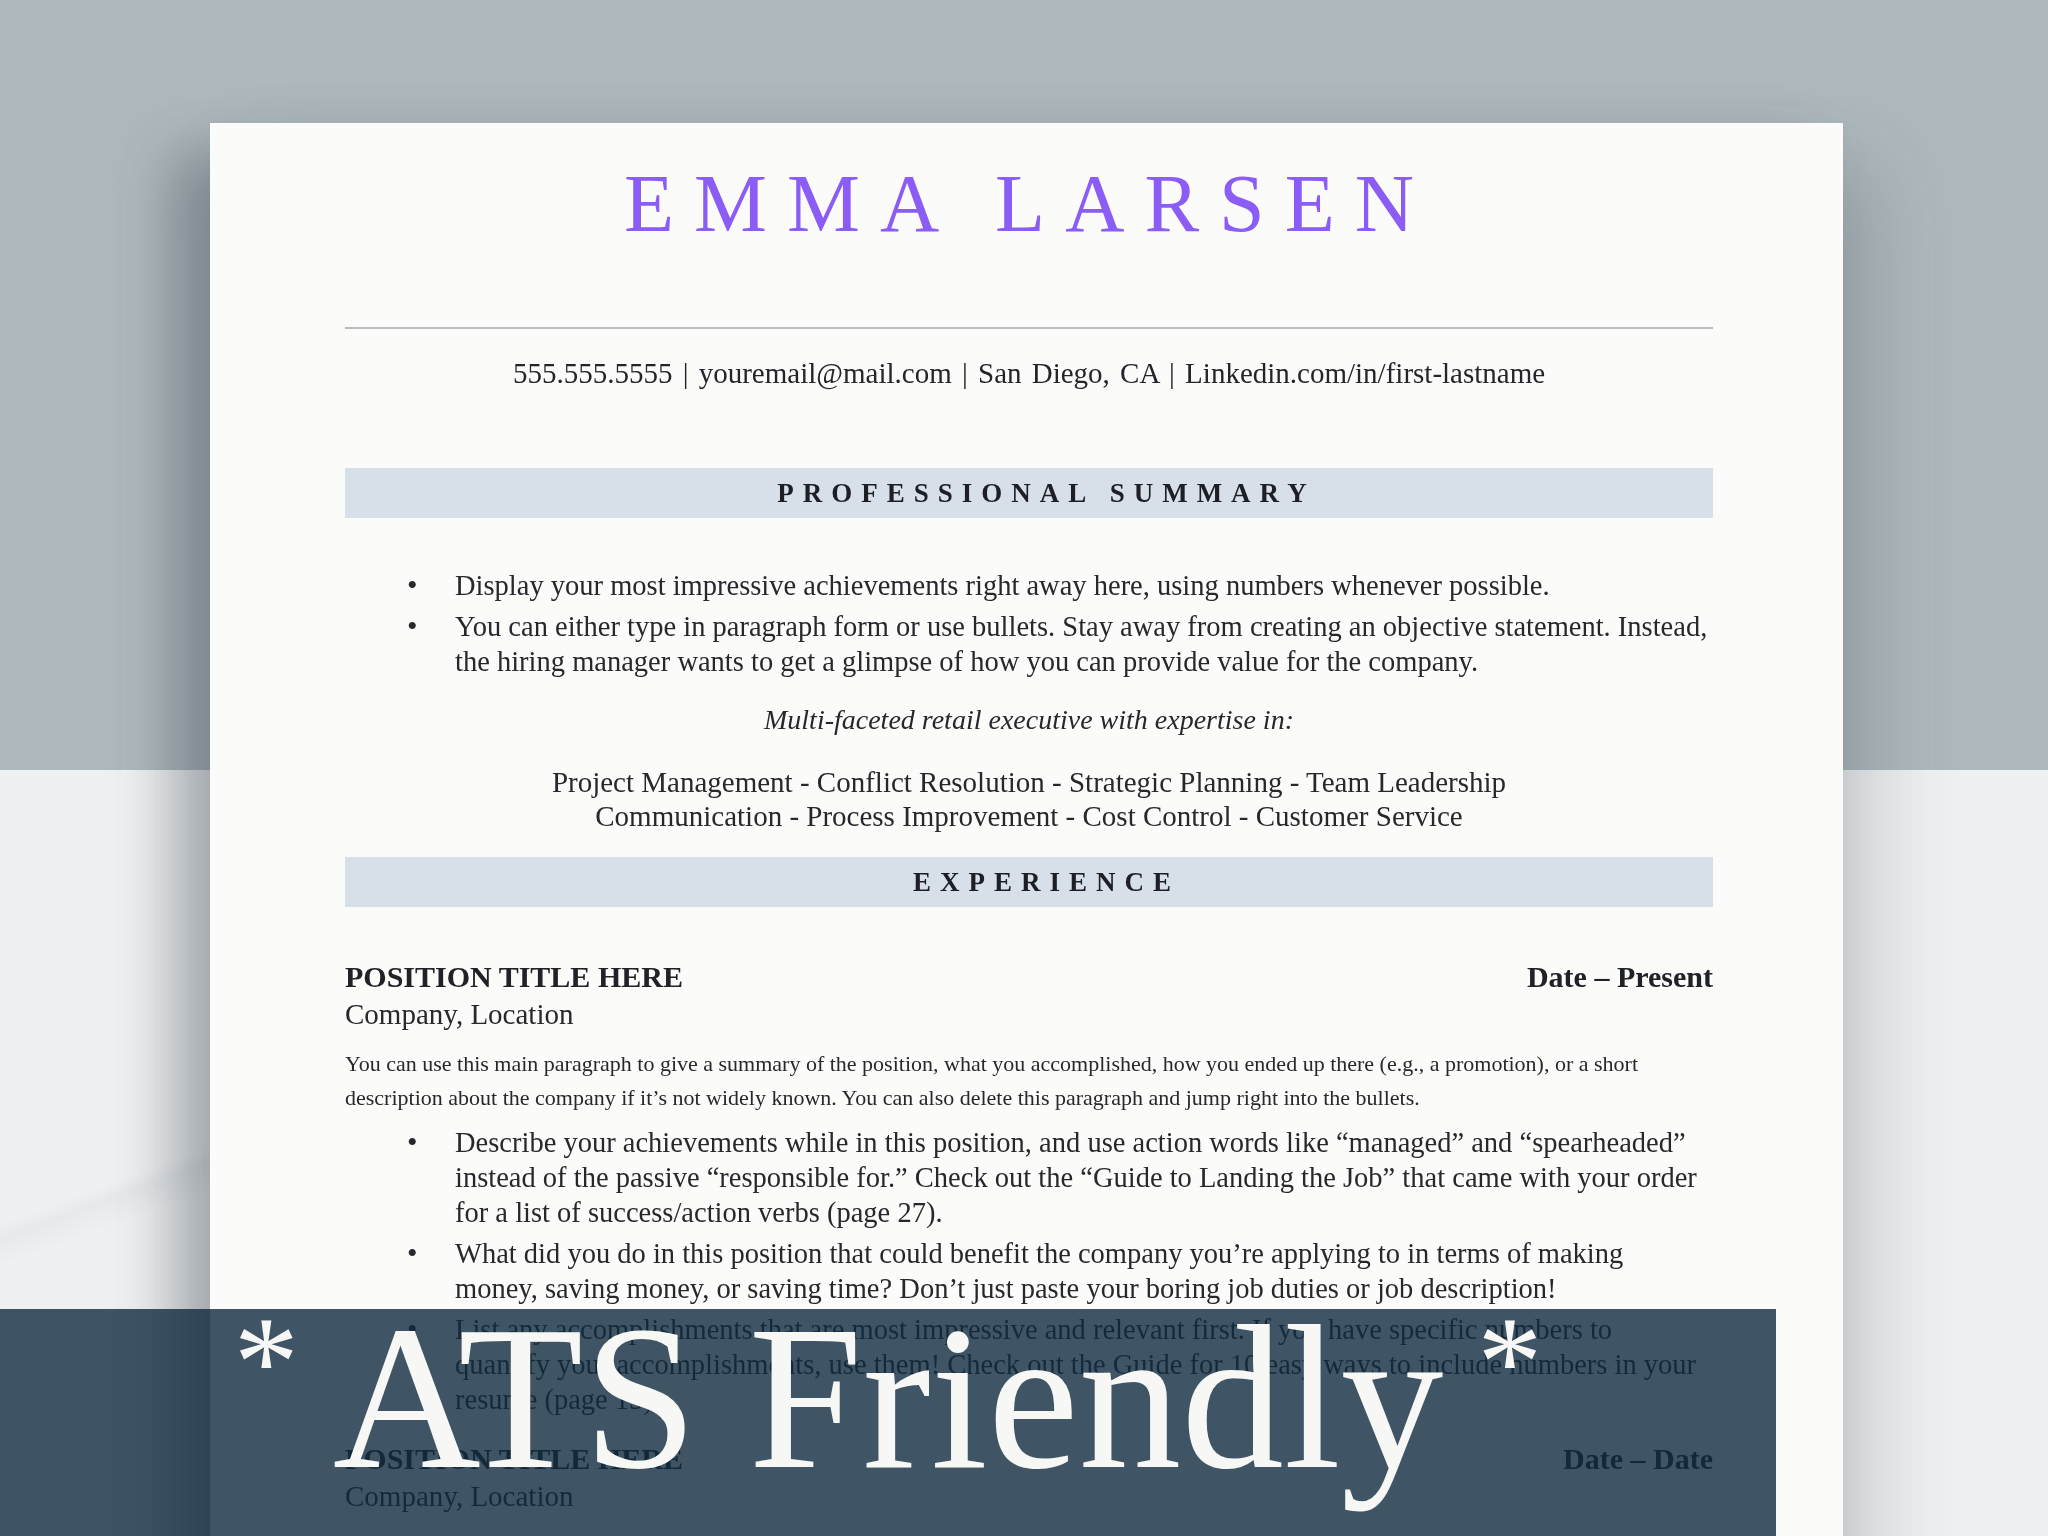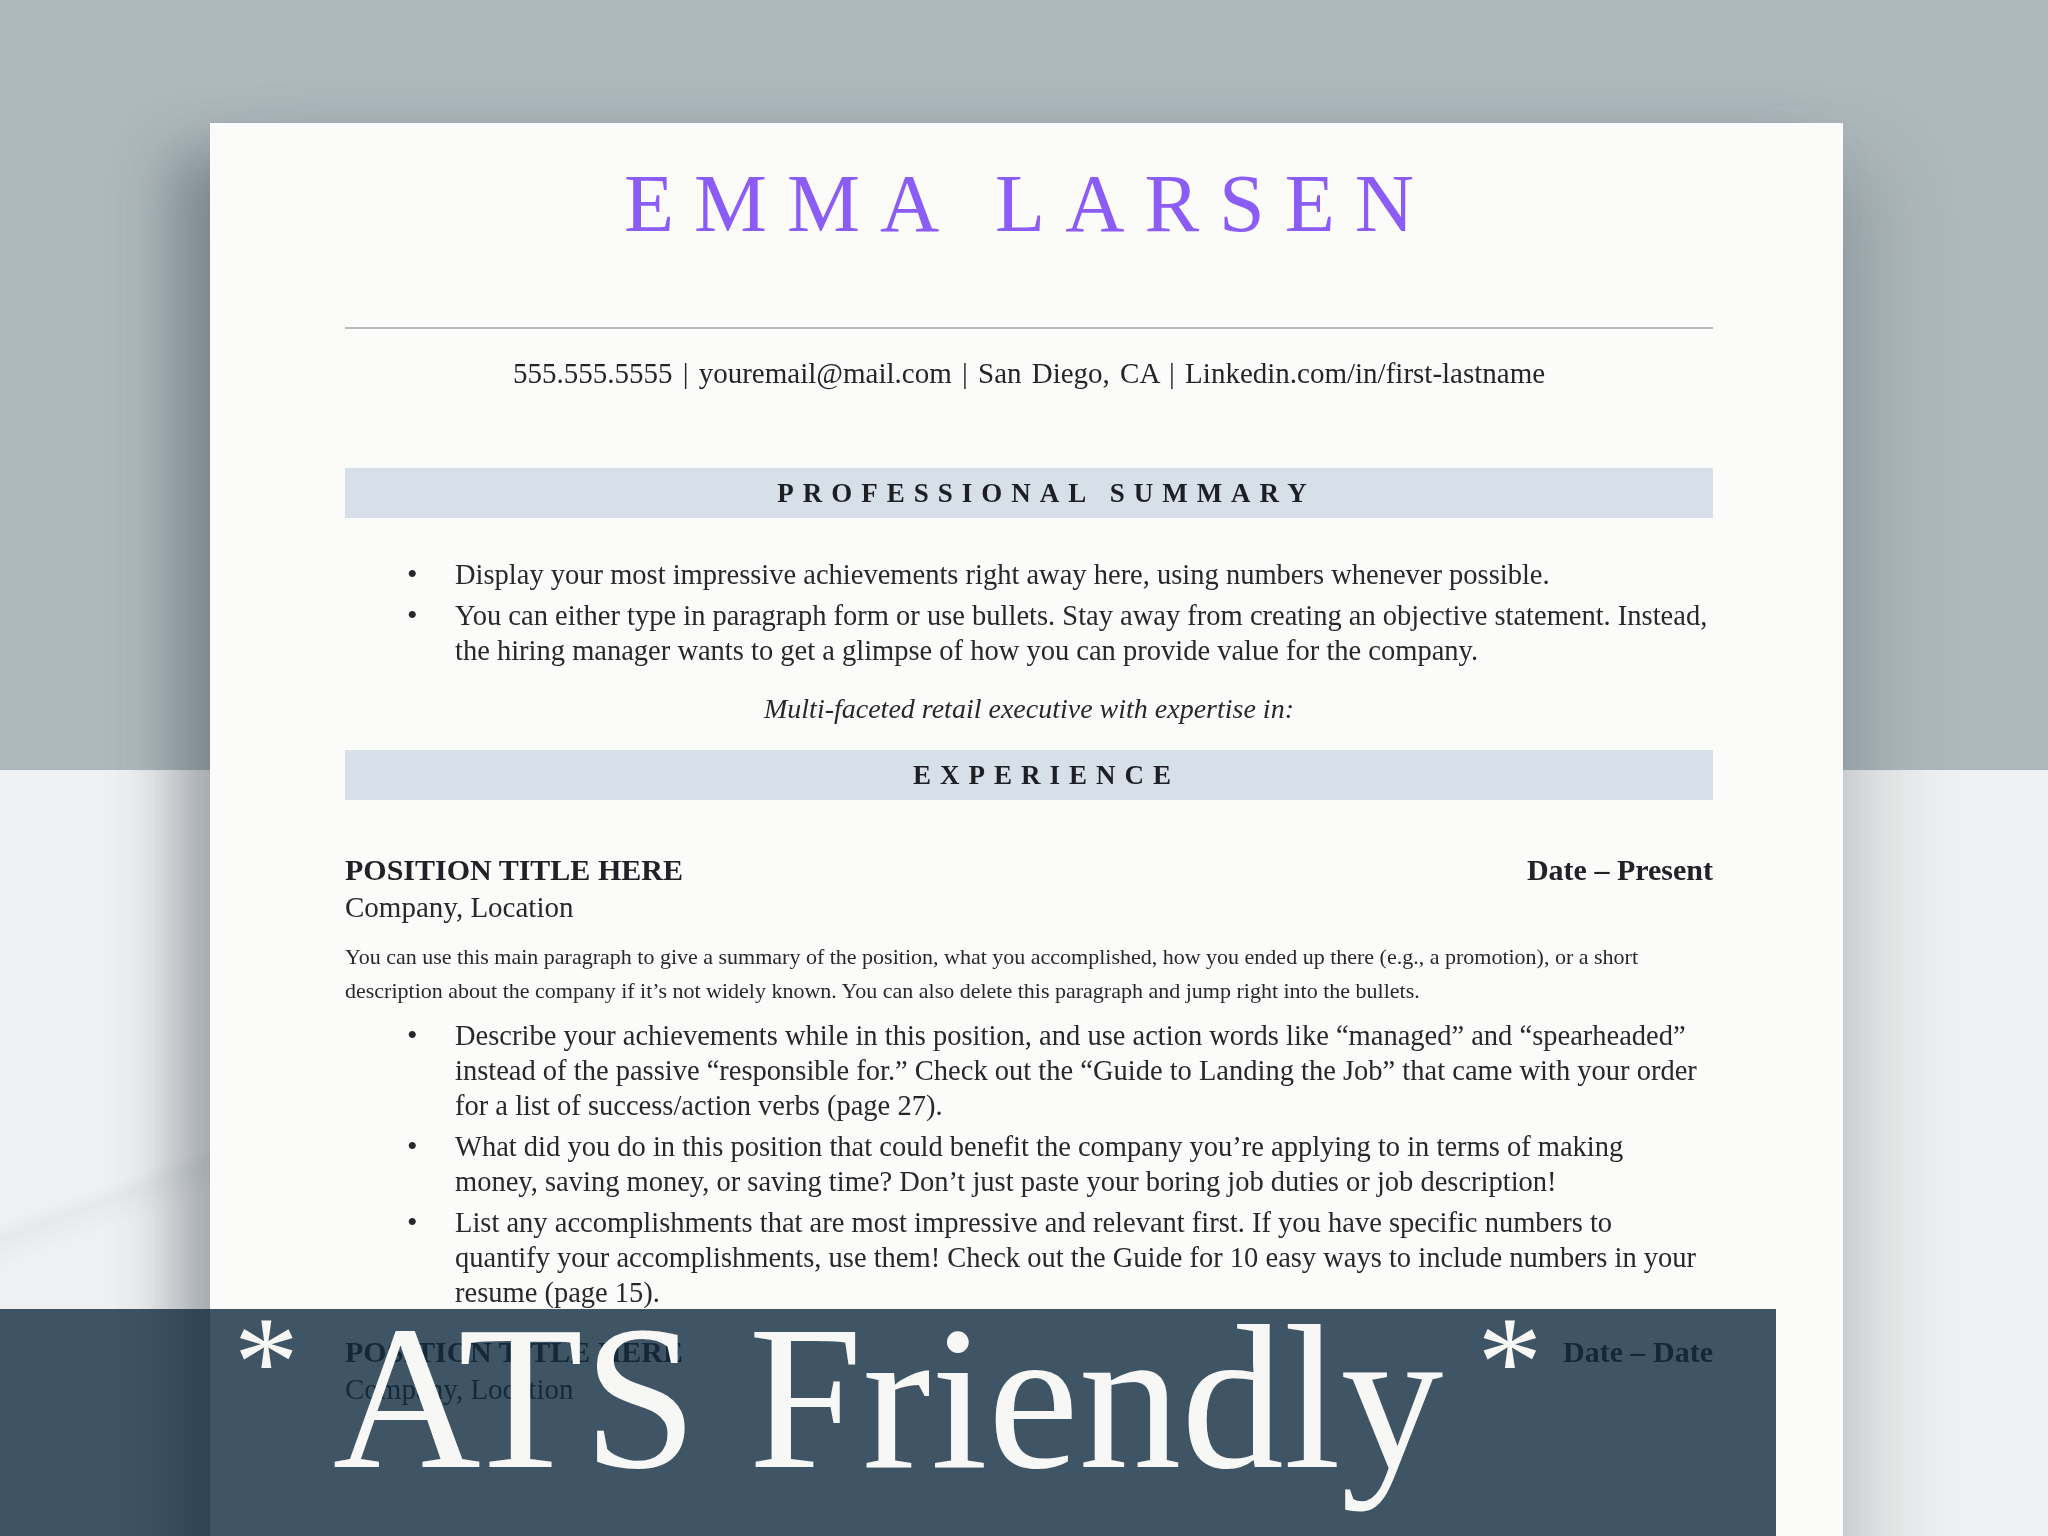--- a/index.html
+++ b/index.html
@@ -46,21 +46,21 @@
     margin-top:24px;text-align:center;
     font-size:29px;line-height:40px;color:#23252a;
     word-spacing:3px;
   }
   .banner{
     margin-top:75px;height:50px;background:var(--banner-bg);
     text-align:center;font-weight:bold;font-size:27px;line-height:50px;
     letter-spacing:9px;color:#1d1f25;padding-left:35px;
   }
   .banner.exp{margin-top:24px;}
-  ul.bullets{margin-top:39px;list-style:none;}
+  ul.bullets{margin-top:50px;list-style:none;}
   ul.bullets li{
     position:relative;padding-left:110px;
     font-size:28.5px;line-height:35px;margin-bottom:6px;
   }
   ul.bullets li::before{
     content:"\2022";position:absolute;left:62px;top:-1px;font-size:30px;
   }
   .tagline{margin-top:24px;text-align:center;font-style:italic;font-size:28px;line-height:34px;}
   .keywords{margin-top:28px;text-align:center;font-size:29px;line-height:34px;}
   .job-head{margin-top:52px;display:flex;justify-content:space-between;align-items:baseline;font-size:30px;line-height:36px;font-weight:bold;color:#202227;}
@@ -98,20 +98,24 @@
   <div class="contact">555.555.5555 | youremail@mail.com | San Diego, CA | Linkedin.com/in/first-lastname</div>
 
   <div class="banner">PROFESSIONAL SUMMARY</div>
 
   <ul class="bullets">
     <li>Display your most impressive achievements right away here, using numbers whenever possible.</li>
     <li>You can either type in paragraph form or use bullets. Stay away from creating an objective statement. Instead, the hiring manager wants to get a glimpse of how you can provide value for the company.</li>
   </ul>
 
   <div class="tagline">Multi-faceted retail executive with expertise in:</div>
+  <div class="keywords">
+    <div>Project Management - Conflict Resolution - Strategic Planning - Team Leadership</div>
+    <div>Communication - Process Improvement - Cost Control - Customer Service</div>
+  </div>
 
   <div class="banner exp">EXPERIENCE</div>
 
   <div class="job-head">
     <span>POSITION TITLE HERE</span>
     <span>Date – Present</span>
   </div>
   <div class="company">Company, Location</div>
   <div class="job-para">You can use this main paragraph to give a summary of the position, what you accomplished, how you ended up there (e.g., a promotion), or a short description about the company if it’s not widely known. You can also delete this paragraph and jump right into the bullets.</div>
 

